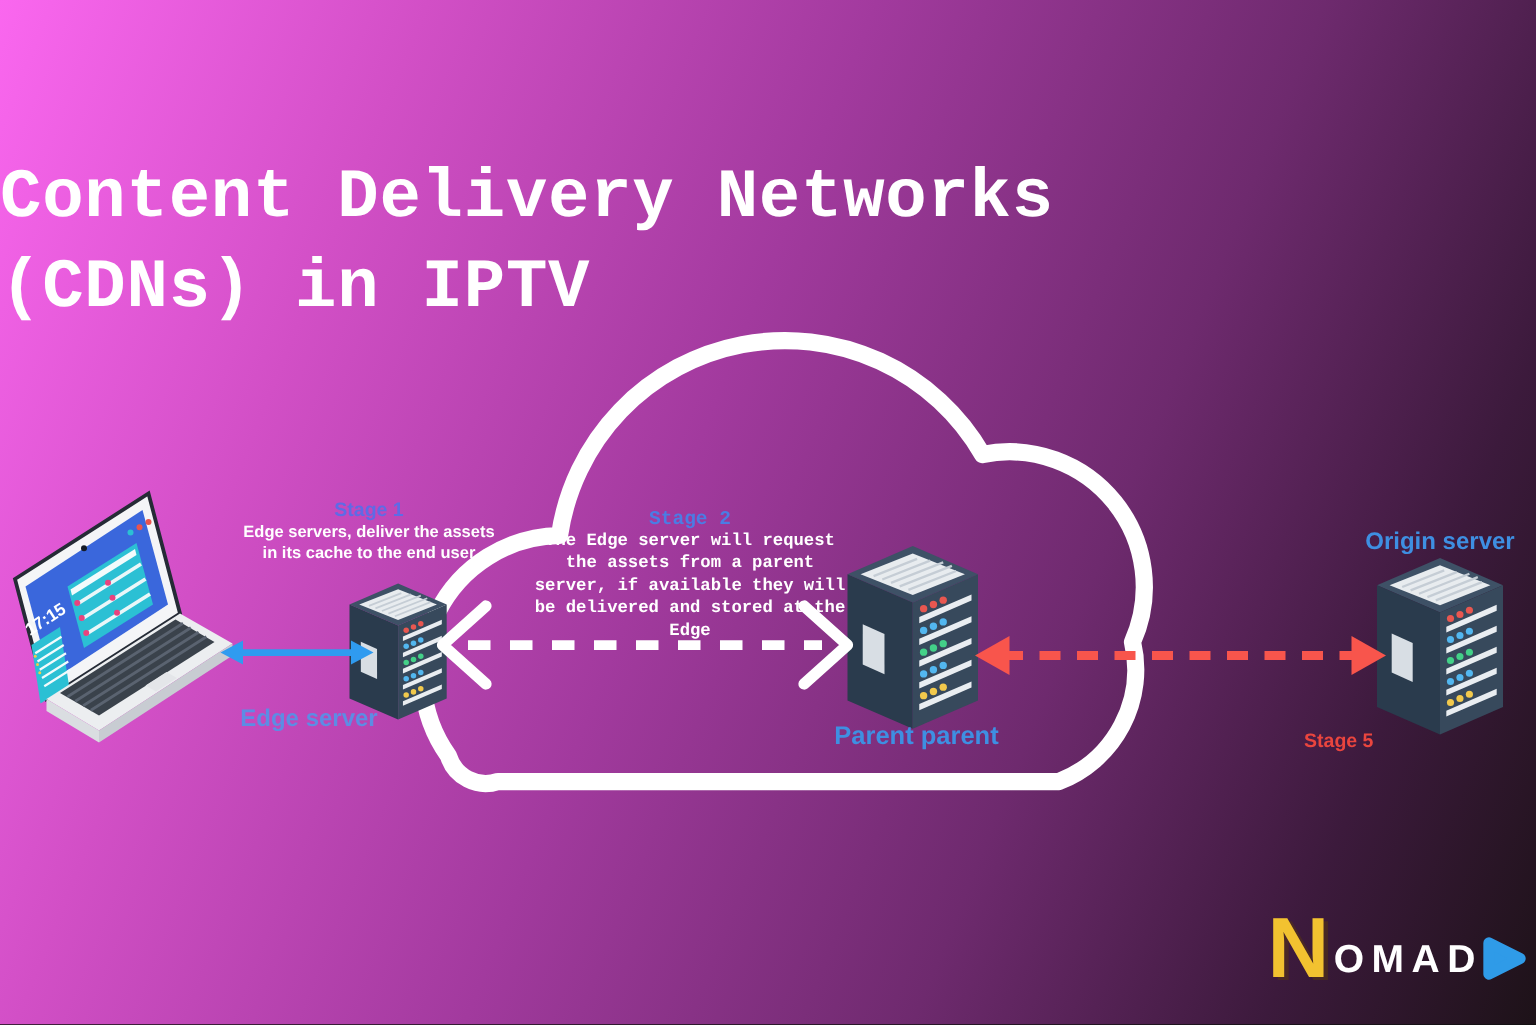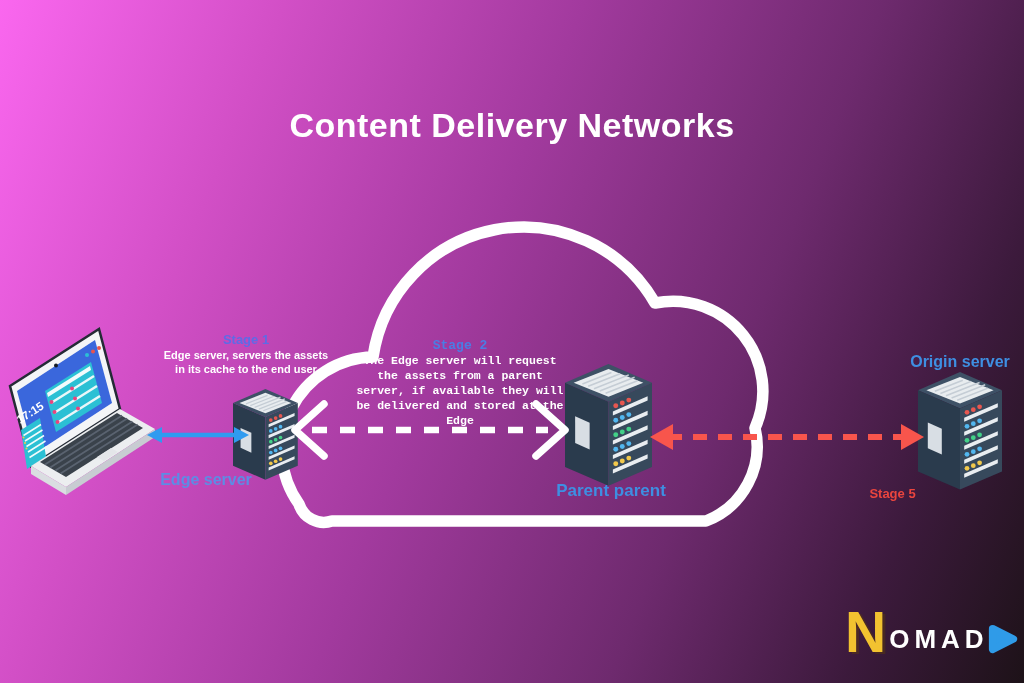--- a/index.html
+++ b/index.html
@@ -3,22 +3,22 @@
 <meta charset="utf-8">
 <style>
   html,body{margin:0;padding:0;background:#111;}
   .canvas{
     position:relative;width:1024px;height:683px;overflow:hidden;
     font-family:"Liberation Sans","DejaVu Sans",sans-serif;
     background:linear-gradient(112deg,#fa67ef 0%,#d24fc6 22%,#a23a9e 45%,#6e2a6e 68%,#3c1a3c 86%,#1d1218 100%);
   }
   .scene{position:absolute;left:0;top:0;}
   .title{
-    position:absolute;top:103px;left:0;right:0;text-align:center;
-    color:#ffffff;font-size:34px;font-weight:bold;line-height:1.3;letter-spacing:.5px;
+    position:absolute;top:103px;left:0;right:0;text-align:left;
+    color:#ffffff;font-size:46px;font-weight:bold;line-height:1.3;letter-spacing:.5px;font-family:Liberation Mono, monospace;
   }
   .stage{position:absolute;text-align:center;font-weight:bold;}
   .stage .stage-label{font-size:13px;margin-bottom:1px;}
   .stage .stage-text{font-size:11.5px;line-height:1.3;color:#ffffff;}
   .stage1{left:110px;top:332px;width:176px;margin-left:48px;}
   .stage1 .stage-label{color:#5e6be6;}
   .stage1 .stage-text{font-size:11px;}
   .stage2{left:352px;top:338px;width:216px;font-family:Liberation Mono, monospace;}
   .stage2 .stage-label{color:#4b7ce4;}
   .stage3{left:763px;top:486px;width:259px;color:#ea453e;}
@@ -134,25 +134,26 @@
 
     <g>
       <line x1="668" y1="437" x2="906" y2="437" stroke="#f8554c" stroke-width="6" stroke-dasharray="14 11"></line>
       <polygon points="650,437 673,424 673,450" fill="#f8554c"></polygon>
       <polygon points="924,437 901,424 901,450" fill="#f8554c"></polygon>
     </g>
   </svg>
 
   <div class="title">
     <div>Content Delivery Networks</div>
+    <div>(CDNs) in IPTV</div>
   </div>
 
   <div class="stage stage1">
     <div class="stage-label">Stage 1</div>
-    <div class="stage-text">Edge server, servers the assets in its cache to the end user</div>
+    <div class="stage-text">Edge servers, deliver the assets in its cache to the end user</div>
   </div>
 
   <div class="stage stage2">
     <div class="stage-label">Stage 2</div>
     <div class="stage-text">The Edge server will request the assets from a parent server, if available they will be delivered and stored at the Edge</div>
   </div>
 
   <div class="stage stage3">
     <div class="stage-label">Stage 5</div>
   </div>

